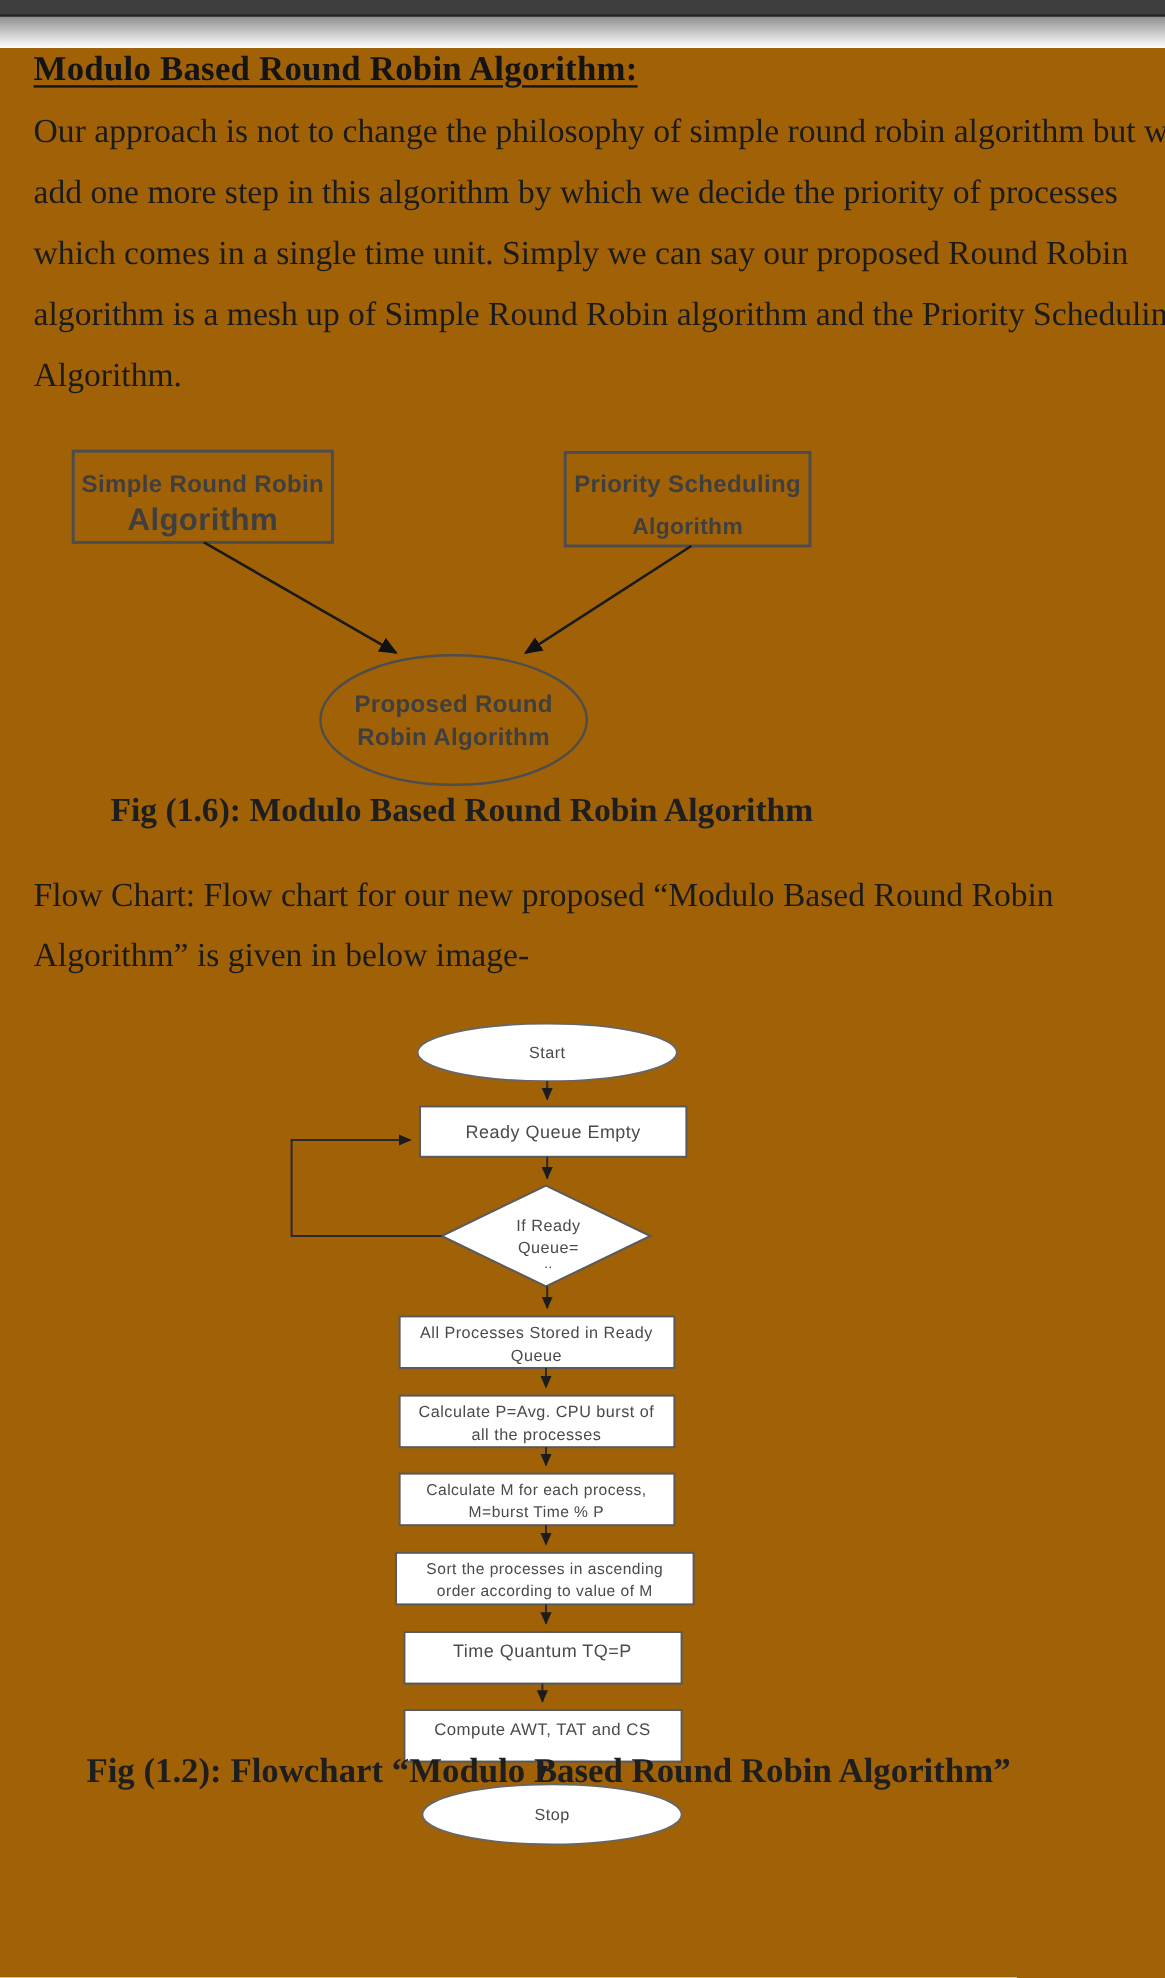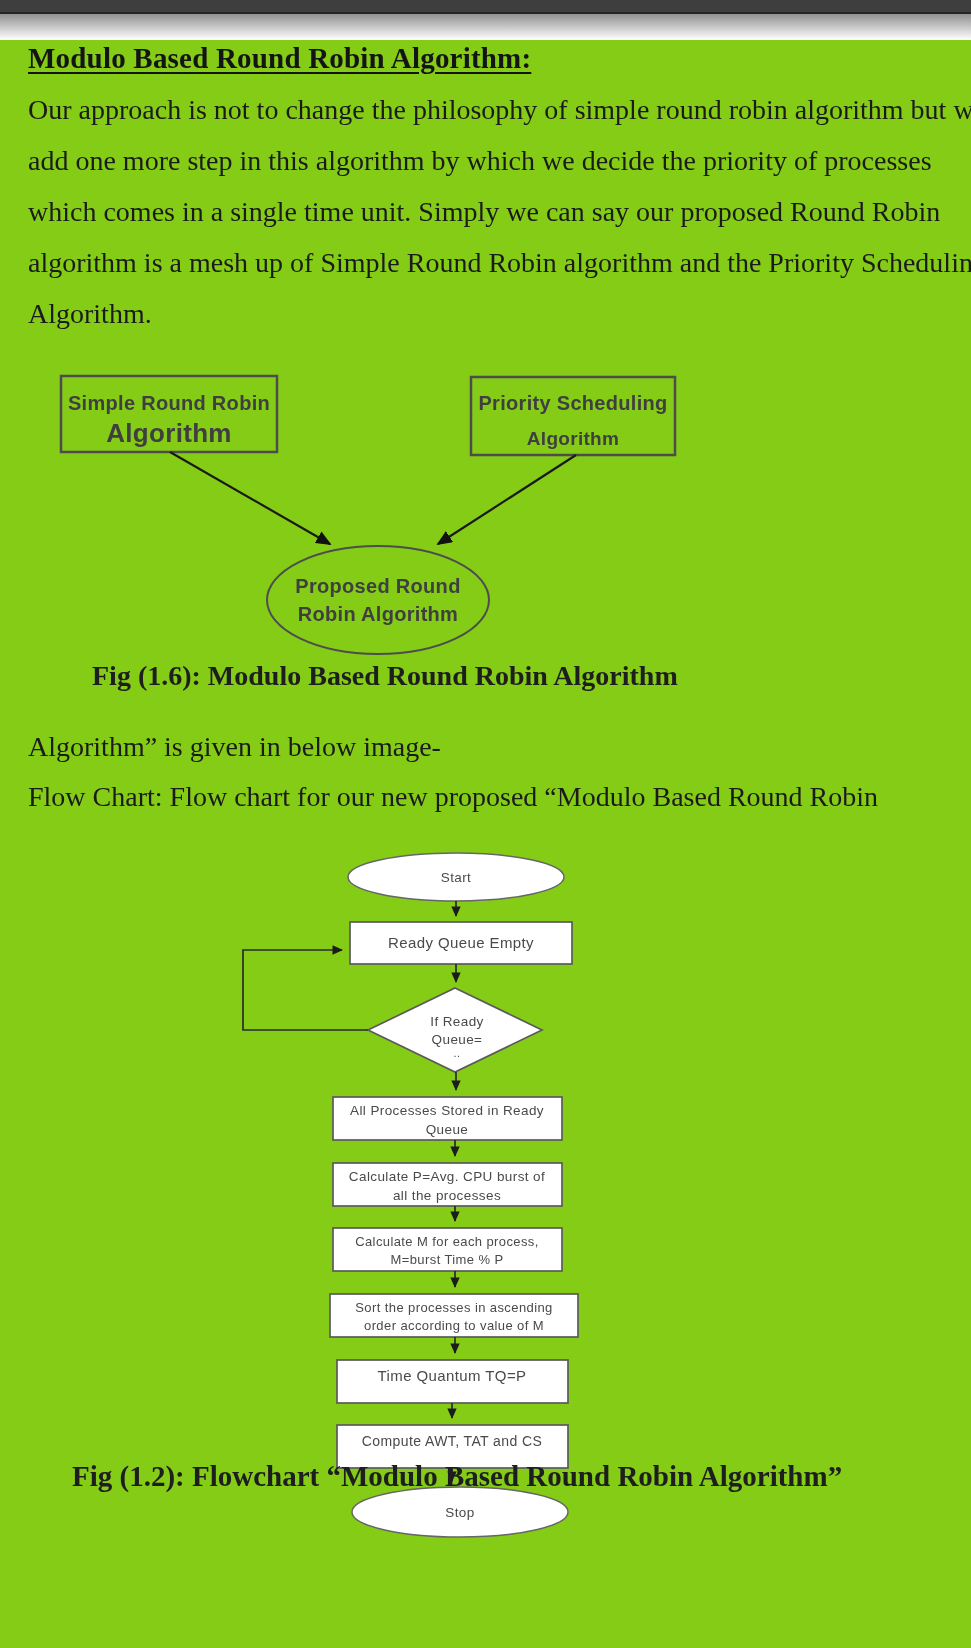--- a/index.html
+++ b/index.html
@@ -1,16 +1,16 @@
 <!DOCTYPE html>
 <html><head>
 <meta charset="utf-8">
 <style>
   html,body{margin:0;padding:0;background:#fff;}
-  .page{position:relative;width:971px;height:1648px;background:#84cc16;
+  .page{position:relative;width:971px;height:1648px;background:#a16207;
         font-family:"Liberation Serif", serif;overflow:hidden;}
   .top-bar{position:absolute;top:0;left:0;right:0;height:12px;background:#3e3e3e;
            border-bottom:2px solid #242424;}
   .top-shadow{position:absolute;top:14px;left:0;right:0;height:26px;
               background:linear-gradient(to bottom,#909090,#ffffff);}
   .heading{position:absolute;left:28px;top:42px;margin:0;font-size:29px;font-weight:bold;
            color:#141414;text-decoration:underline;text-decoration-thickness:2px;
            text-underline-offset:4px;letter-spacing:0.2px;white-space:nowrap;}
   .para{position:absolute;left:28px;color:#1b1b1b;font-size:28px;}
   .p1{top:84px;}
@@ -66,22 +66,22 @@
     <text class="figtext" x="169" y="102" font-size="26" font-weight="600">Algorithm</text>
     <text class="figtext" x="573" y="70" font-size="20" font-weight="600">Priority Scheduling</text>
     <text class="figtext" x="573" y="105" font-size="19" font-weight="600">Algorithm</text>
     <text class="figtext" x="378" y="253" font-size="20" font-weight="600">Proposed Round</text>
     <text class="figtext" x="378" y="281" font-size="20" font-weight="600">Robin Algorithm</text>
   </svg>
 
   <div class="caption cap1">Fig (1.6): Modulo Based Round Robin Algorithm</div>
 
   <div class="para p2">
+    <div class="pline">Flow Chart: Flow chart for our new proposed “Modulo Based Round Robin</div>
     <div class="pline">Algorithm” is given in below image-</div>
-    <div class="pline">Flow Chart: Flow chart for our new proposed “Modulo Based Round Robin</div>
   </div>
 
   <svg class="fig fig2" width="971" height="700" viewBox="0 0 971 700">
     <defs>
       <marker id="ah2" markerWidth="6.5" markerHeight="6.5" refX="5.6" refY="2.75" orient="auto" markerUnits="strokeWidth">
         <path d="M0,0 L6.2,2.75 L0,5.5 Z" fill="#1c1c1c"></path>
       </marker>
     </defs>
 
     <ellipse class="oval2" cx="456" cy="37" rx="108" ry="24"></ellipse>

